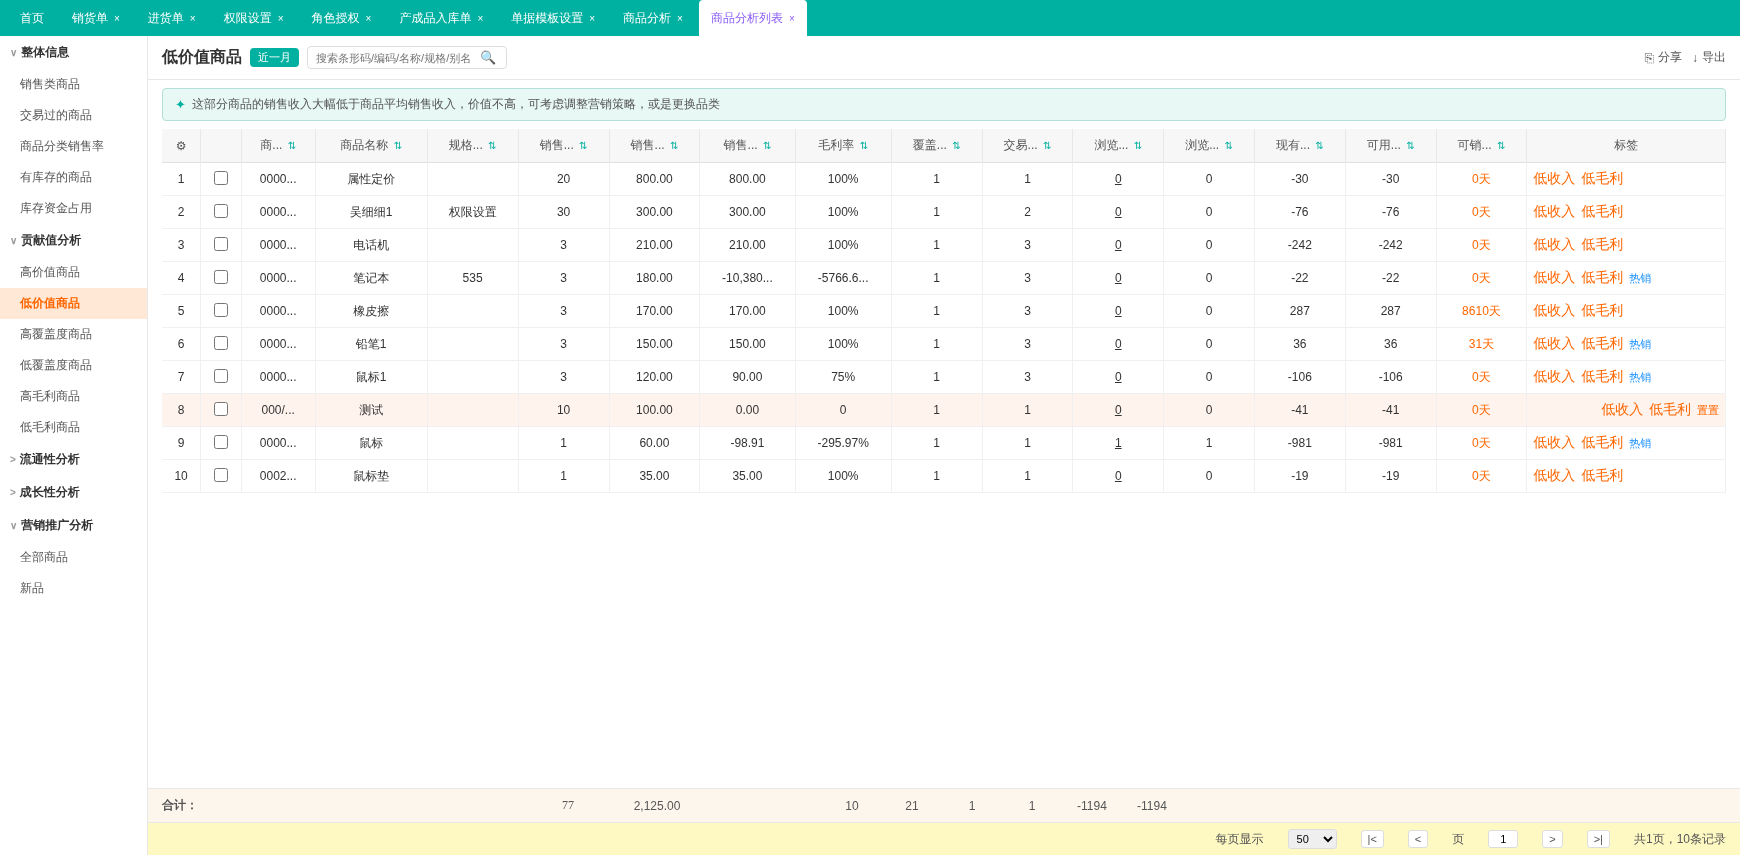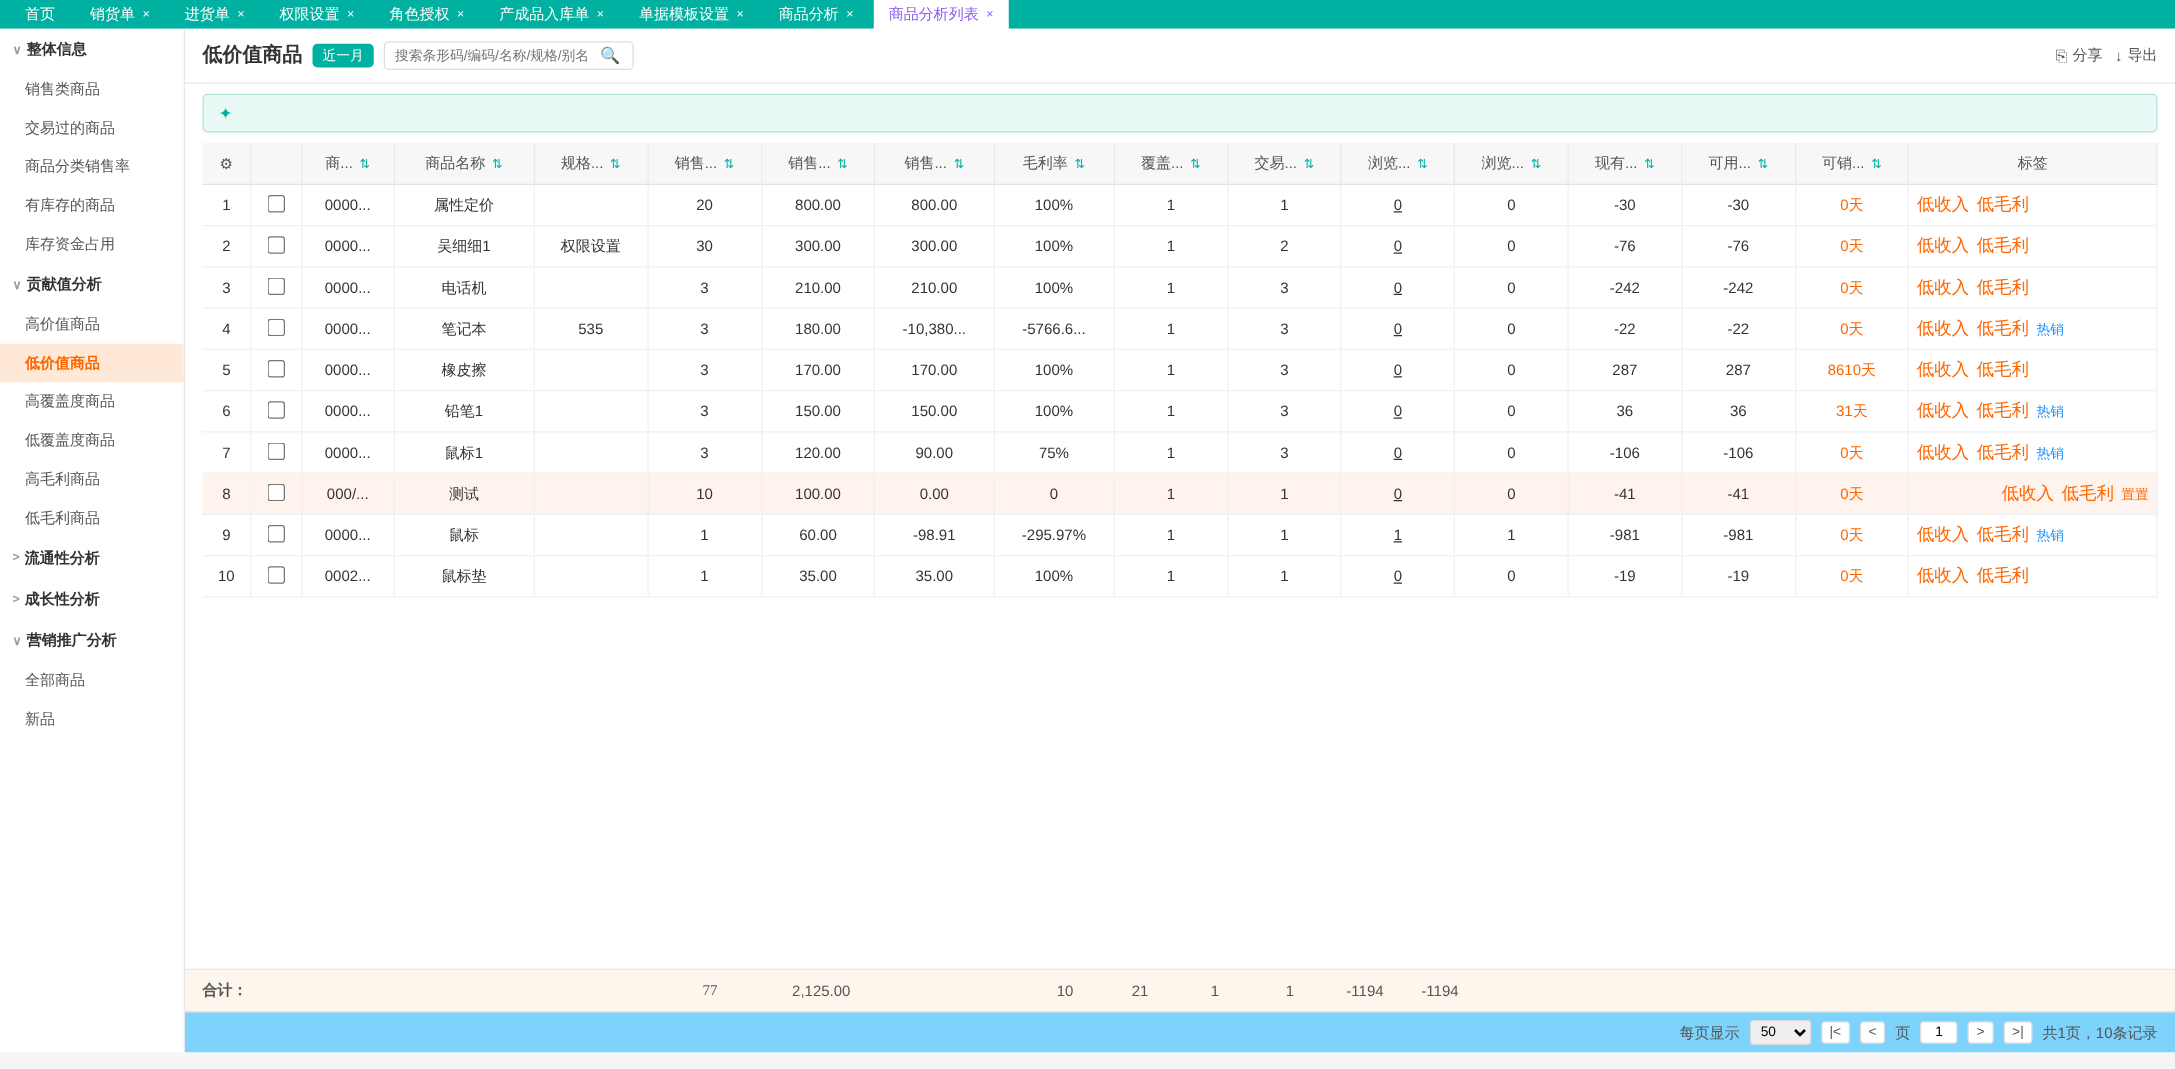--- a/index.html
+++ b/index.html
@@ -3,21 +3,21 @@
   <meta charset="utf-8">
   <style>
     * { box-sizing: border-box; margin: 0; padding: 0; font-family: 'Microsoft YaHei', Arial, sans-serif; font-size: 12px; }
     body { background: #f5f5f5; overflow: hidden; width: 1740px; min-height: 855px; }
 
     
     .top-nav {
       display: flex;
       align-items: center;
       background: #00b0a0;
-      height: 23px;
+      height: 36px;
       padding: 0 8px;
       gap: 4px;
     }
     .nav-item {
       color: #fff;
       padding: 4px 12px;
       cursor: pointer;
       border-radius: 4px 4px 0 0;
       white-space: nowrap;
       display: flex; align-items: center; gap: 4px;
@@ -177,23 +177,23 @@
       font-size: 12px;
       color: #555;
     }
 
     
     .pagination {
       display: flex;
       align-items: center;
       justify-content: flex-end;
       padding: 6px 14px;
-      gap: 8px;
+      gap: 24px;
       border-top: 1px solid #e8e8e8;
-      background: #7dd3fc;
+      background: #fef9c3;
       color: #555;
     }
     .page-select {
       border: 1px solid #ddd; border-radius: 3px;
       padding: 2px 4px; font-size: 11px;
     }
     .page-btn {
       padding: 2px 6px; border: 1px solid #ddd;
       border-radius: 3px; cursor: pointer; background: #fff;
       font-size: 11px; color: #555;
@@ -274,20 +274,21 @@
         </div>
         <div class="action-btn">
           <span>↓</span>
           <span>导出</span>
         </div>
       </div>
     </div>
 
     <div class="info-banner">
       <span class="info-icon">✦</span>
+      <span>这部分商品的销售收入大幅低于商品平均销售收入，价值不高，可考虑调整营销策略，或是更换品类</span>
     </div>
 
     <div class="table-wrapper">
       <table>
         <thead id="table-head">
             <tr>
               <th>⚙</th>
               <th></th>
               <th>商... <span class="sort-icon">⇅</span></th>
               <th>商品名称 <span class="sort-icon">⇅</span></th>

